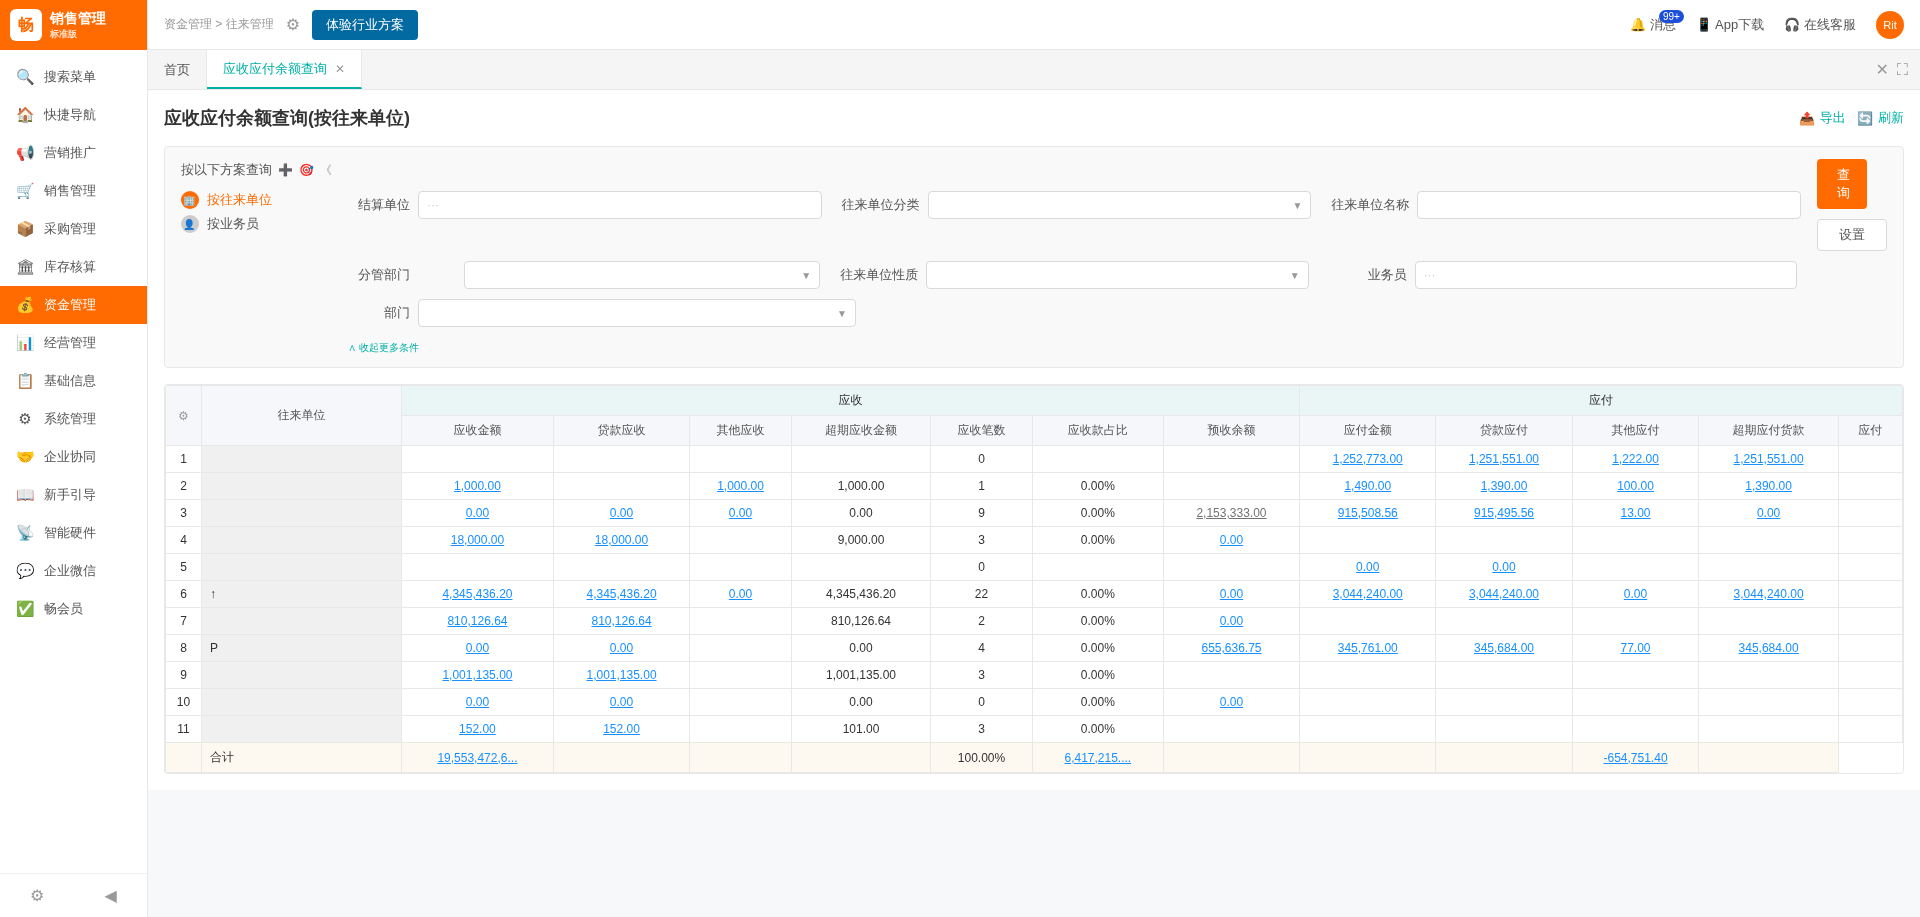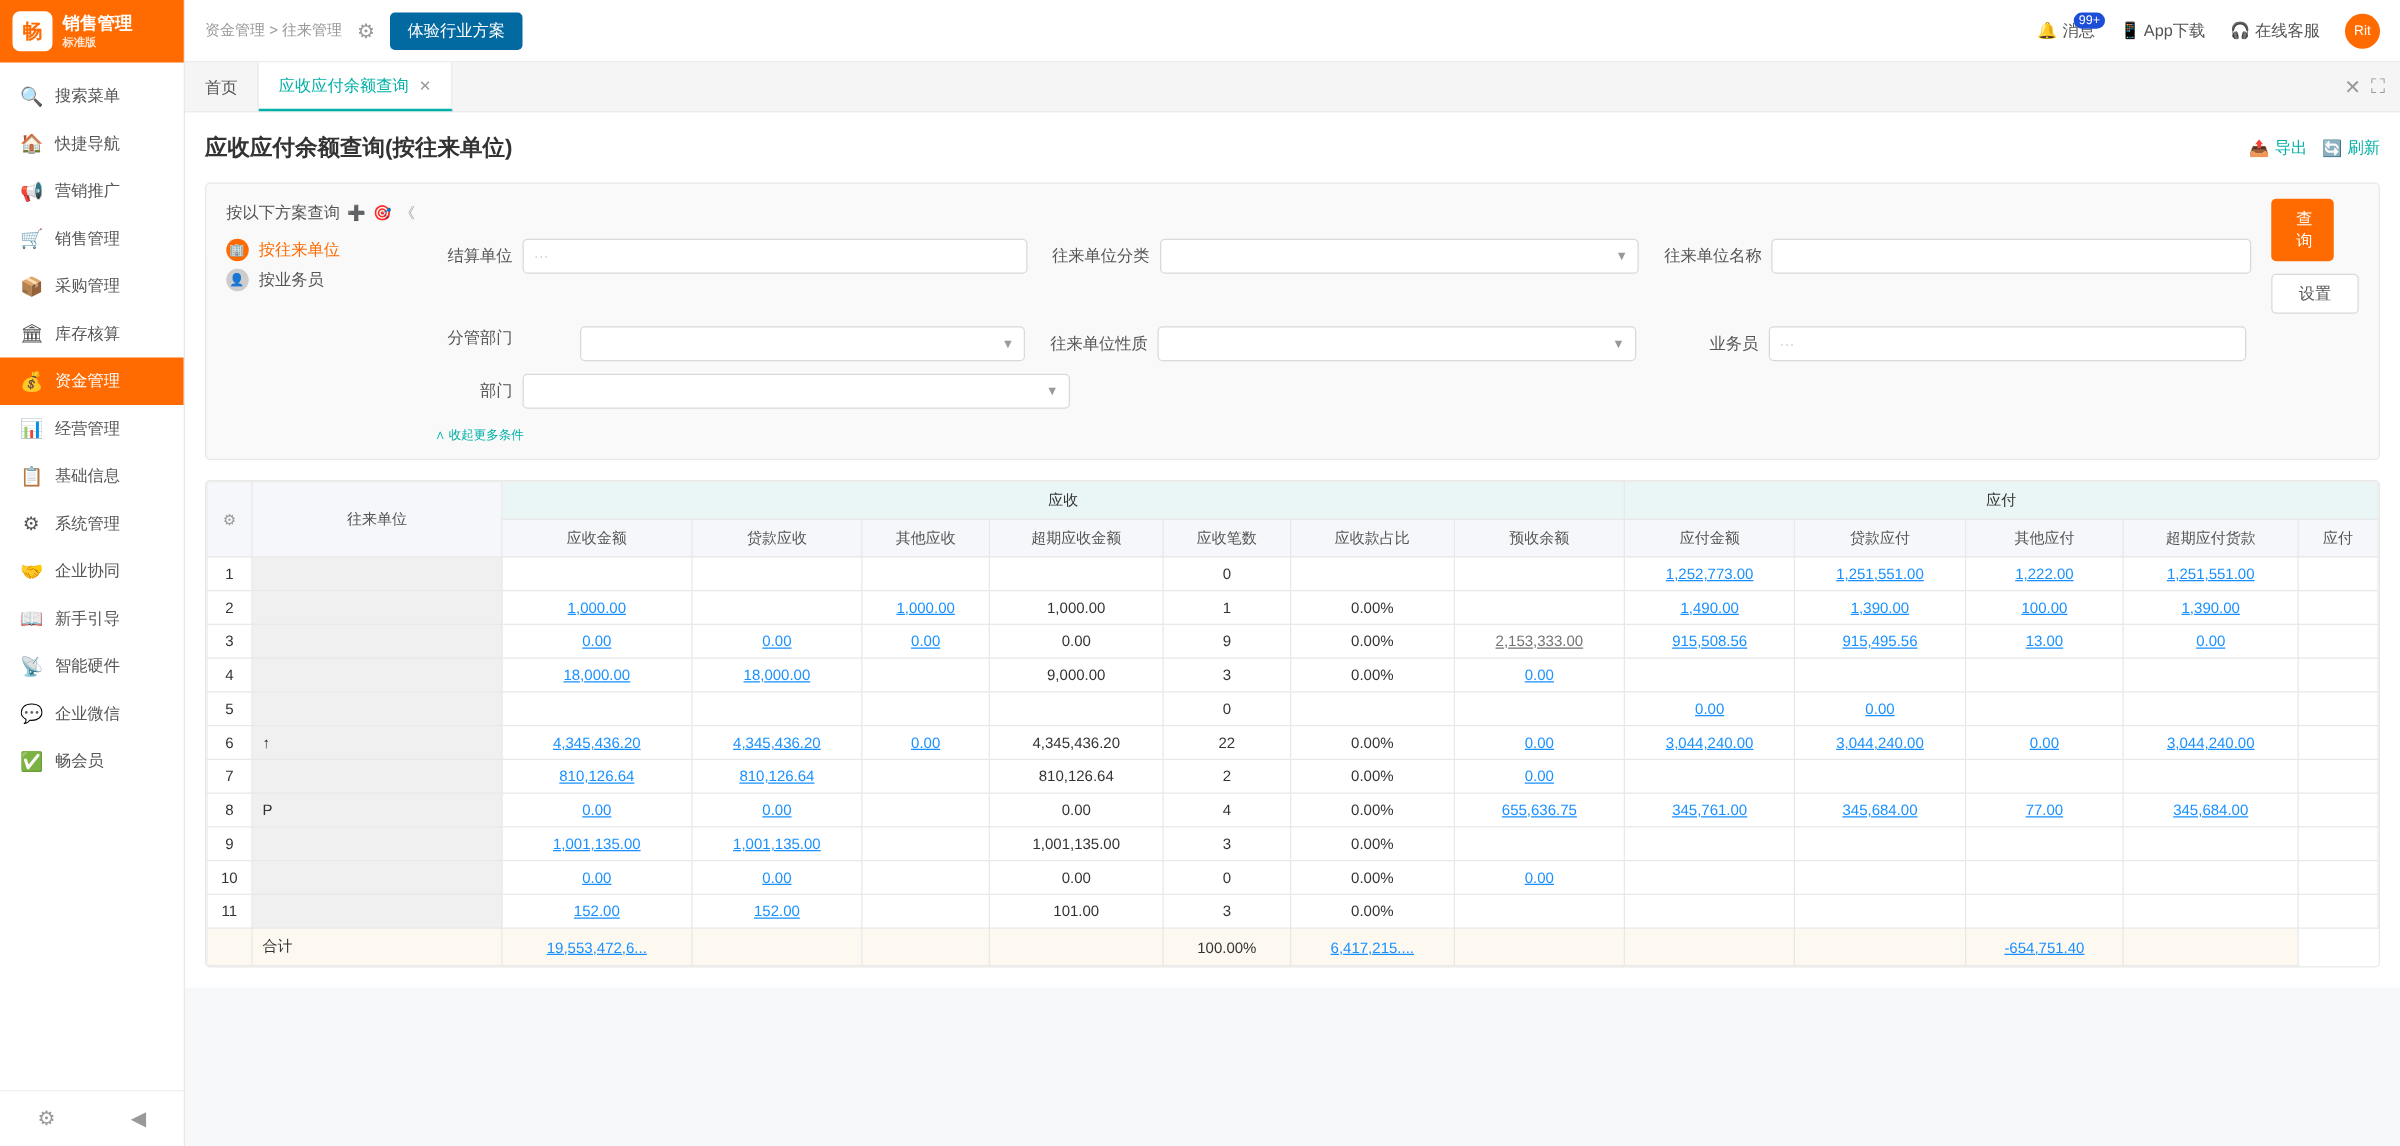--- a/index.html
+++ b/index.html
@@ -263,21 +263,21 @@
                     <span></span>
                   </div>
                 </div>
                 <div style="display:flex;flex-direction:column;gap:4px;">
                   <button class="query-btn">查询</button>
                   <button class="set-btn">设置</button>
                 </div>
               </div>
 
               <div style="display:flex; gap:16px; margin-bottom:10px; align-items:center;">
-                <div style="display:flex;flex:1;gap:46px;">
+                <div style="display:flex;align-items:center;flex:1;gap:46px;">
                   <span style="color:#555;font-size:13px;width:70px;text-align:right;padding-right:8px;">分管部门</span>
                   <div style="flex:1;border:1px solid #d9d9d9;border-radius:4px;padding:5px 8px;font-size:12px;background:#fff;display:flex;justify-content:space-between;align-items:center;cursor:pointer;min-height:28px;">
                     <span></span>
                     <span style="color:#999;font-size:10px;">▼</span>
                   </div>
                 </div>
                 <div style="display:flex;align-items:center;flex:1;">
                   <span style="color:#555;font-size:13px;width:90px;text-align:right;padding-right:8px;">往来单位性质</span>
                   <div style="flex:1;border:1px solid #d9d9d9;border-radius:4px;padding:5px 8px;font-size:12px;background:#fff;display:flex;justify-content:space-between;align-items:center;cursor:pointer;min-height:28px;">
                     <span></span>

